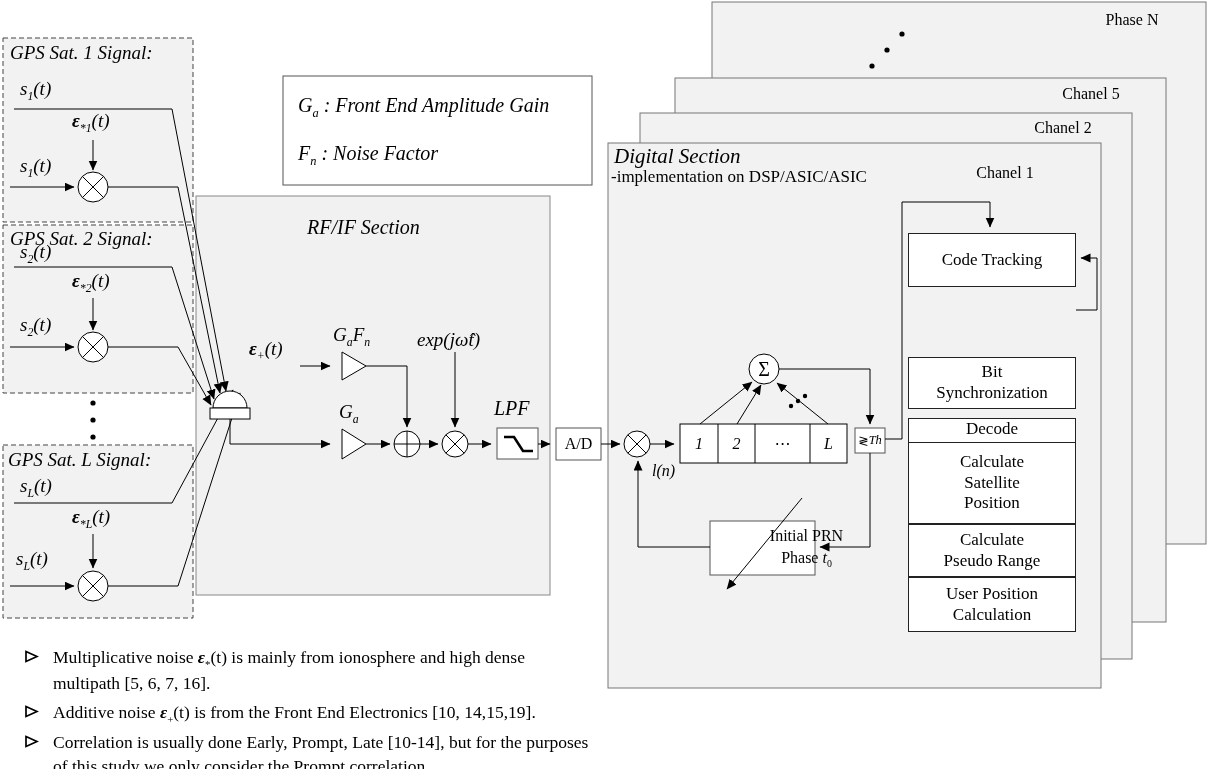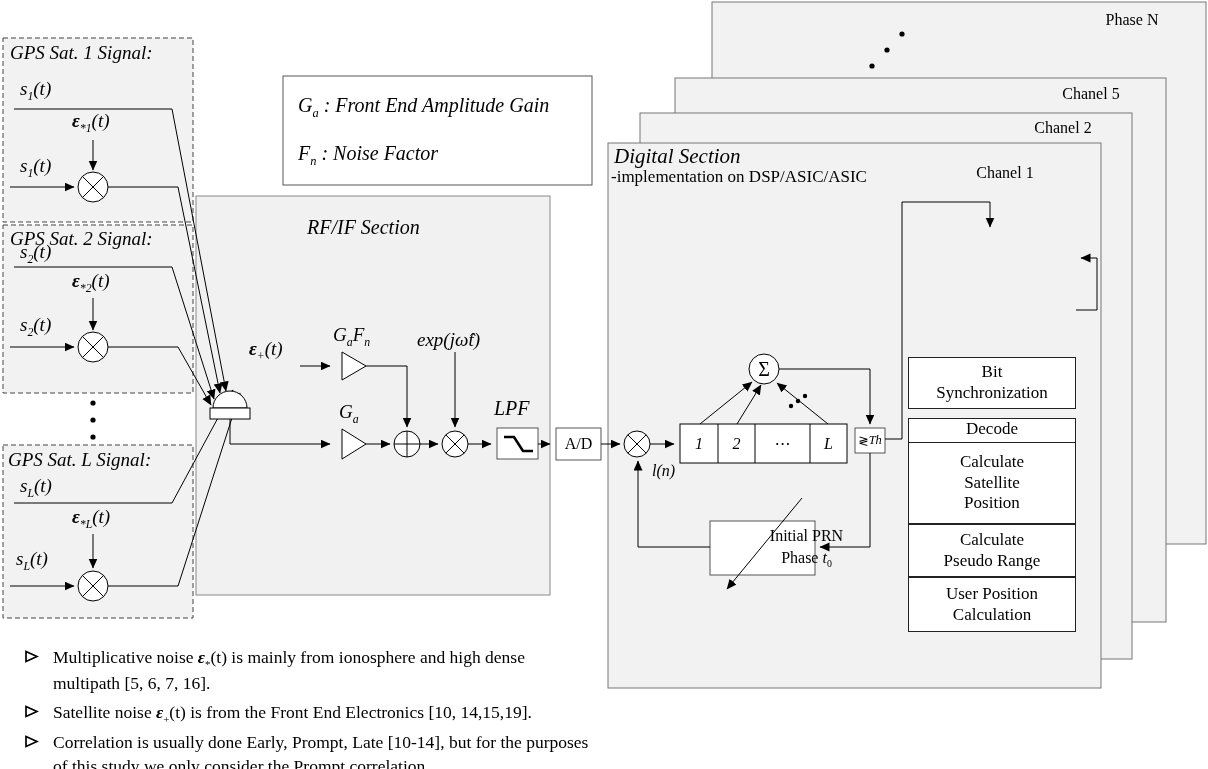--- a/index.html
+++ b/index.html
@@ -196,20 +196,21 @@
   <div class="cell" style="left:855px;top:428px;width:30px;height:25px;font-size:12.5px;">
       <span>≷</span>
       <span class="it">Th</span>
     </div>
 
   <div class="cell t16" style="left:710px;top:524px;width:105px;height:48px;flex-direction:column;line-height:1.35;padding-left:44px;">
     <span>Initial PRN</span>
     <span><span>Phase </span><span class="it">t</span><sub class="sub" style="font-style:normal;">0</sub></span>
   </div>
 
+  <div class="steprow prewrap" style="top:233px;height:54px;">Code Tracking</div>
   <div class="steprow prewrap" style="top:357px;height:52px;">Bit
 Synchronization</div>
   <div class="steprow prewrap" style="top:392px;height:44px;margin-top:26px;">Decode
 Navigation Data</div>
   <div class="steprow prewrap" style="top:442px;height:82px;">Calculate
 Satellite
 Position</div>
   <div class="steprow prewrap" style="top:524px;height:53px;">Calculate
 Pseudo Range</div>
   <div class="steprow prewrap" style="top:577px;height:55px;">User Position
@@ -219,21 +220,21 @@
     <div class="note">
       <svg class="bullet" width="15" height="15" viewBox="0 0 15 15">
           <polygon points="2,2.5 13,7.5 2,12.5" fill="#fff" stroke="#000" stroke-width="1.7"></polygon>
         </svg>
       <div class="txt"><span>Multiplicative noise </span><span class="eps">ε</span><sub class="sub" style="font-style:normal;">*</sub><span>(t) is mainly from ionosphere and high dense multipath [5, 6, 7, 16].</span></div>
     </div>
     <div class="note">
       <svg class="bullet" width="15" height="15" viewBox="0 0 15 15">
           <polygon points="2,2.5 13,7.5 2,12.5" fill="#fff" stroke="#000" stroke-width="1.7"></polygon>
         </svg>
-      <div class="txt"><span>Satellite noise </span><span class="eps">ε</span><sub class="sub" style="font-style:normal;">+</sub><span>(t) is from the Front End Electronics [10, 14,15,19].</span></div>
+      <div class="txt"><span>Additive noise </span><span class="eps">ε</span><sub class="sub" style="font-style:normal;">+</sub><span>(t) is from the Front End Electronics [10, 14,15,19].</span></div>
     </div>
     <div class="note">
       <svg class="bullet" width="15" height="15" viewBox="0 0 15 15">
           <polygon points="2,2.5 13,7.5 2,12.5" fill="#fff" stroke="#000" stroke-width="1.7"></polygon>
         </svg>
       <div class="txt"><span>Correlation is usually done Early, Prompt, Late [10-14], but for the purposes of this study we only consider the Prompt correlation.</span><span class="eps"></span><sub class="sub" style="font-style:normal;"></sub><span></span></div>
     </div>
   </div>
 
 </div>

